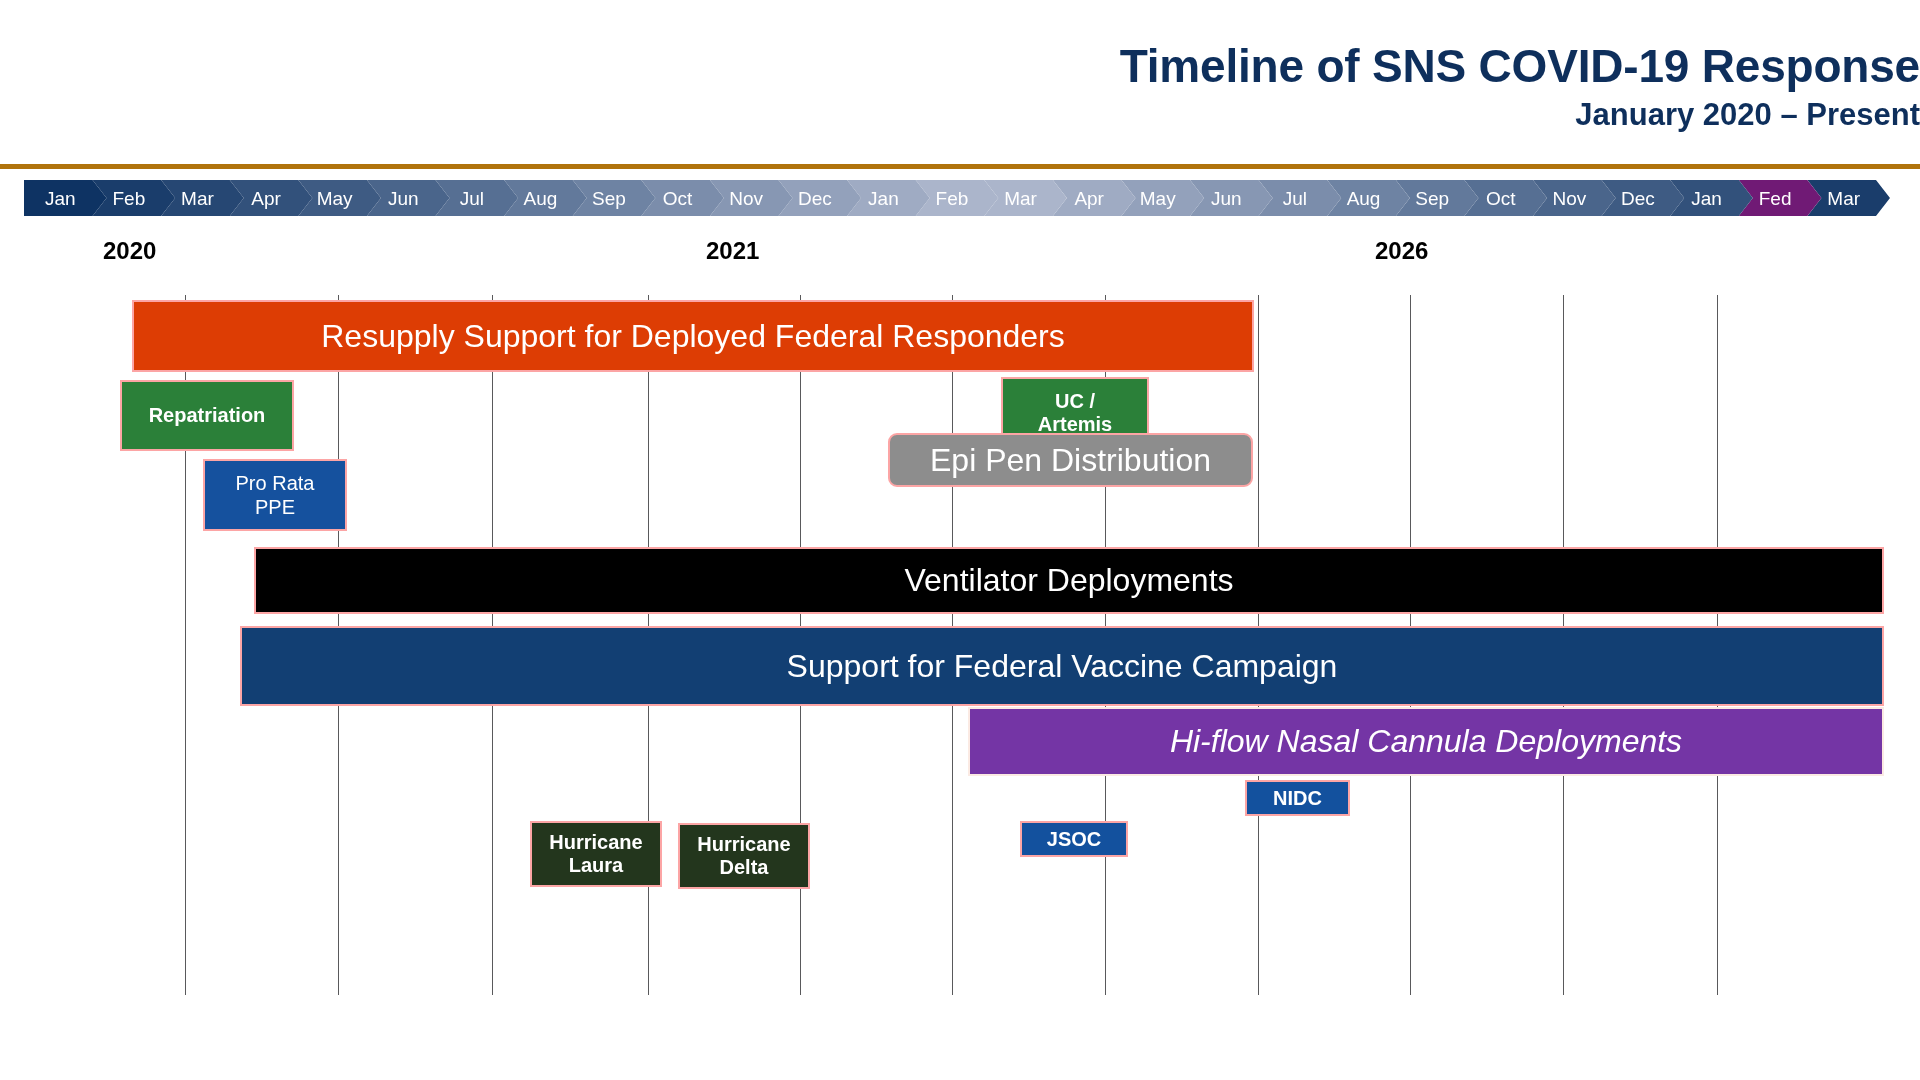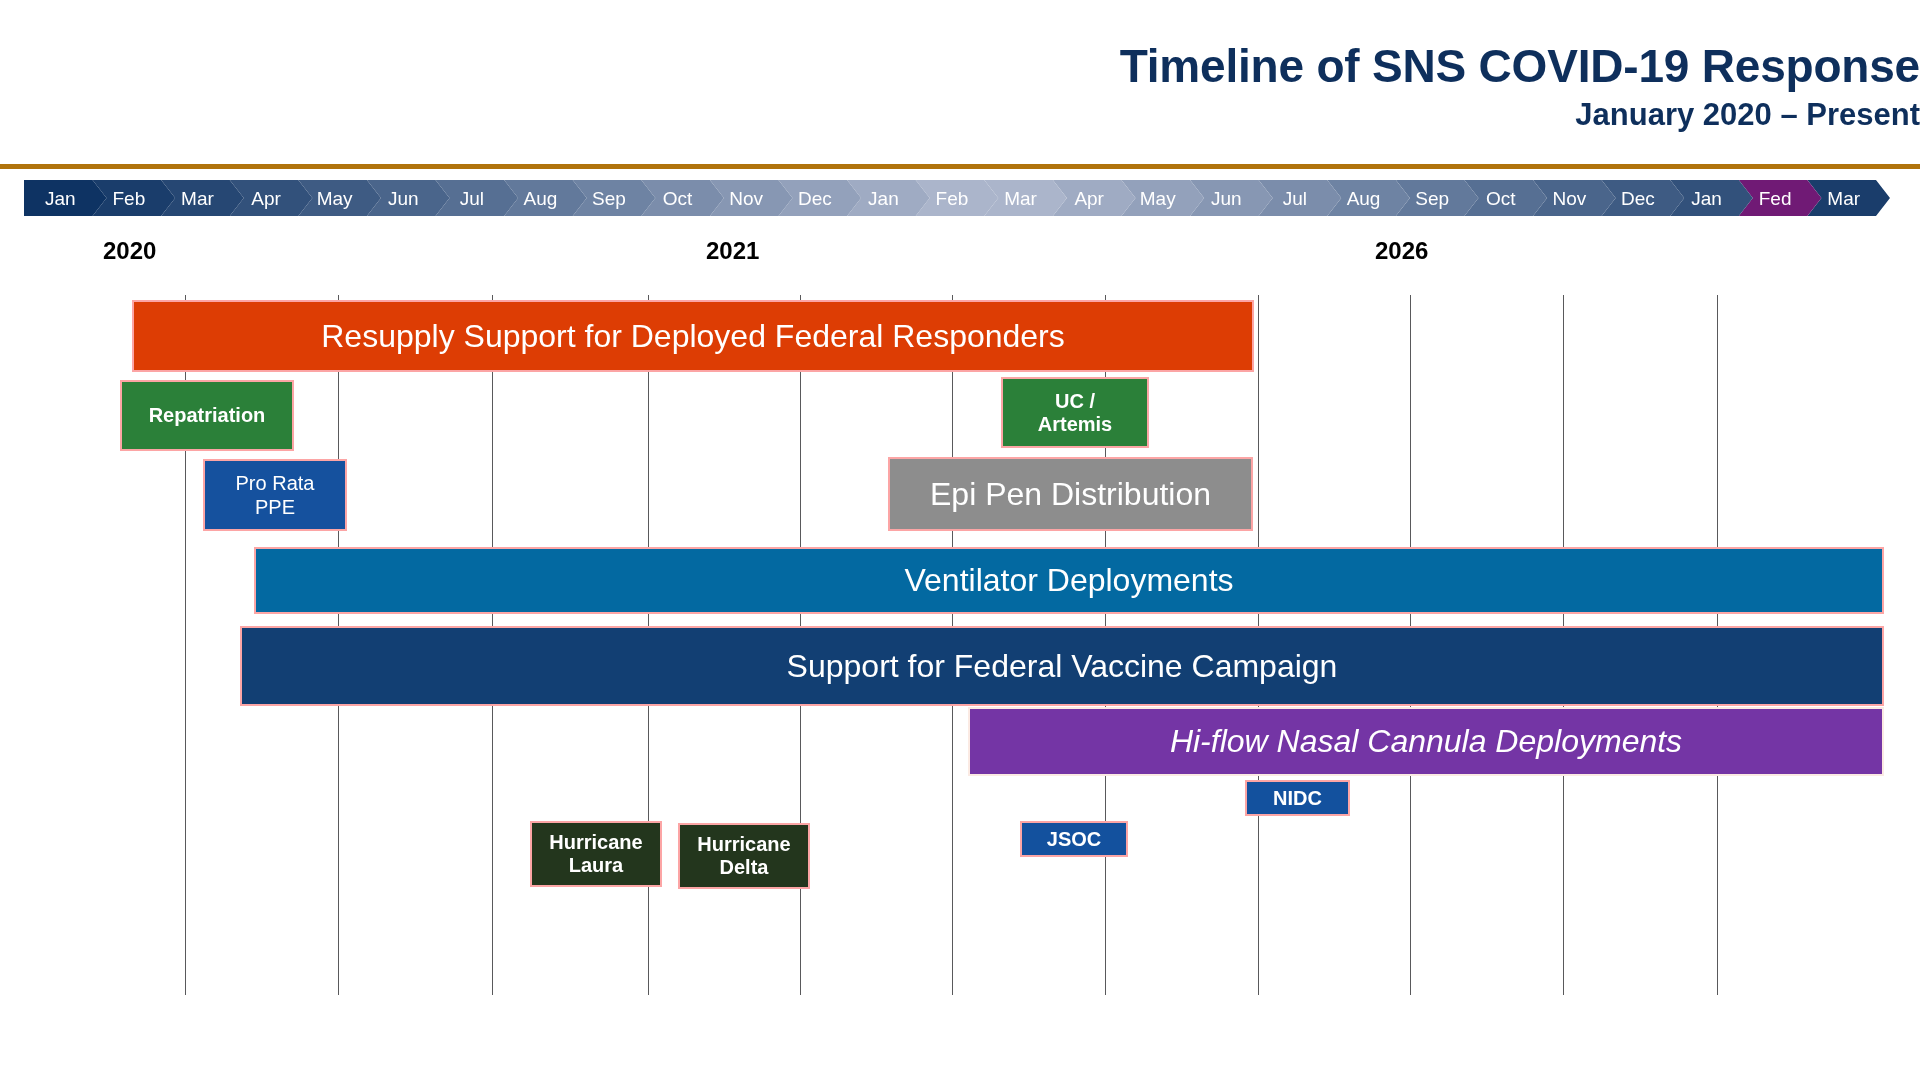--- a/index.html
+++ b/index.html
@@ -188,24 +188,24 @@
       </div>
       <div class="bar small" style="left: 120px; top: 380px; width: 174px; height: 71px; background: rgb(43, 128, 57);">
         <div class="lbl">Repatriation</div>
       </div>
       <div class="bar small" style="left: 1001px; top: 377px; width: 148px; height: 71px; background: rgb(43, 128, 57);">
         <div class="lbl">UC /<br>Artemis</div>
       </div>
       <div class="bar med" style="left: 203px; top: 459px; width: 144px; height: 72px; background: rgb(21, 81, 158);">
         <div class="lbl">Pro Rata<br>PPE</div>
       </div>
-      <div class="bar big" style="left: 888px; top: 457px; width: 365px; height: 74px; background: rgb(141, 141, 141);">
+      <div class="bar big" style="left: 888px; top: 433px; width: 365px; height: 54px; background: rgb(141, 141, 141); border-radius: 9px;">
         <div class="lbl">Epi Pen Distribution</div>
       </div>
-      <div class="bar big" style="left: 254px; top: 547px; width: 1630px; height: 67px; background: #0369a1;">
+      <div class="bar big" style="left: 254px; top: 547px; width: 1630px; height: 67px; background: #000000;">
         <div class="lbl">Ventilator Deployments</div>
       </div>
       <div class="bar big" style="left: 240px; top: 626px; width: 1644px; height: 80px; background: rgb(18, 63, 115);">
         <div class="lbl">Support for Federal Vaccine Campaign</div>
       </div>
       <div class="bar big" style="left: 968px; top: 707px; width: 916px; height: 69px; background: rgb(116, 53, 165); border-color: rgb(251, 234, 227); font-style: italic;">
         <div class="lbl">Hi-flow Nasal Cannula Deployments</div>
       </div>
       <div class="bar small" style="left: 1020px; top: 821px; width: 108px; height: 36px; background: rgb(19, 81, 158);">
         <div class="lbl">JSOC</div>

